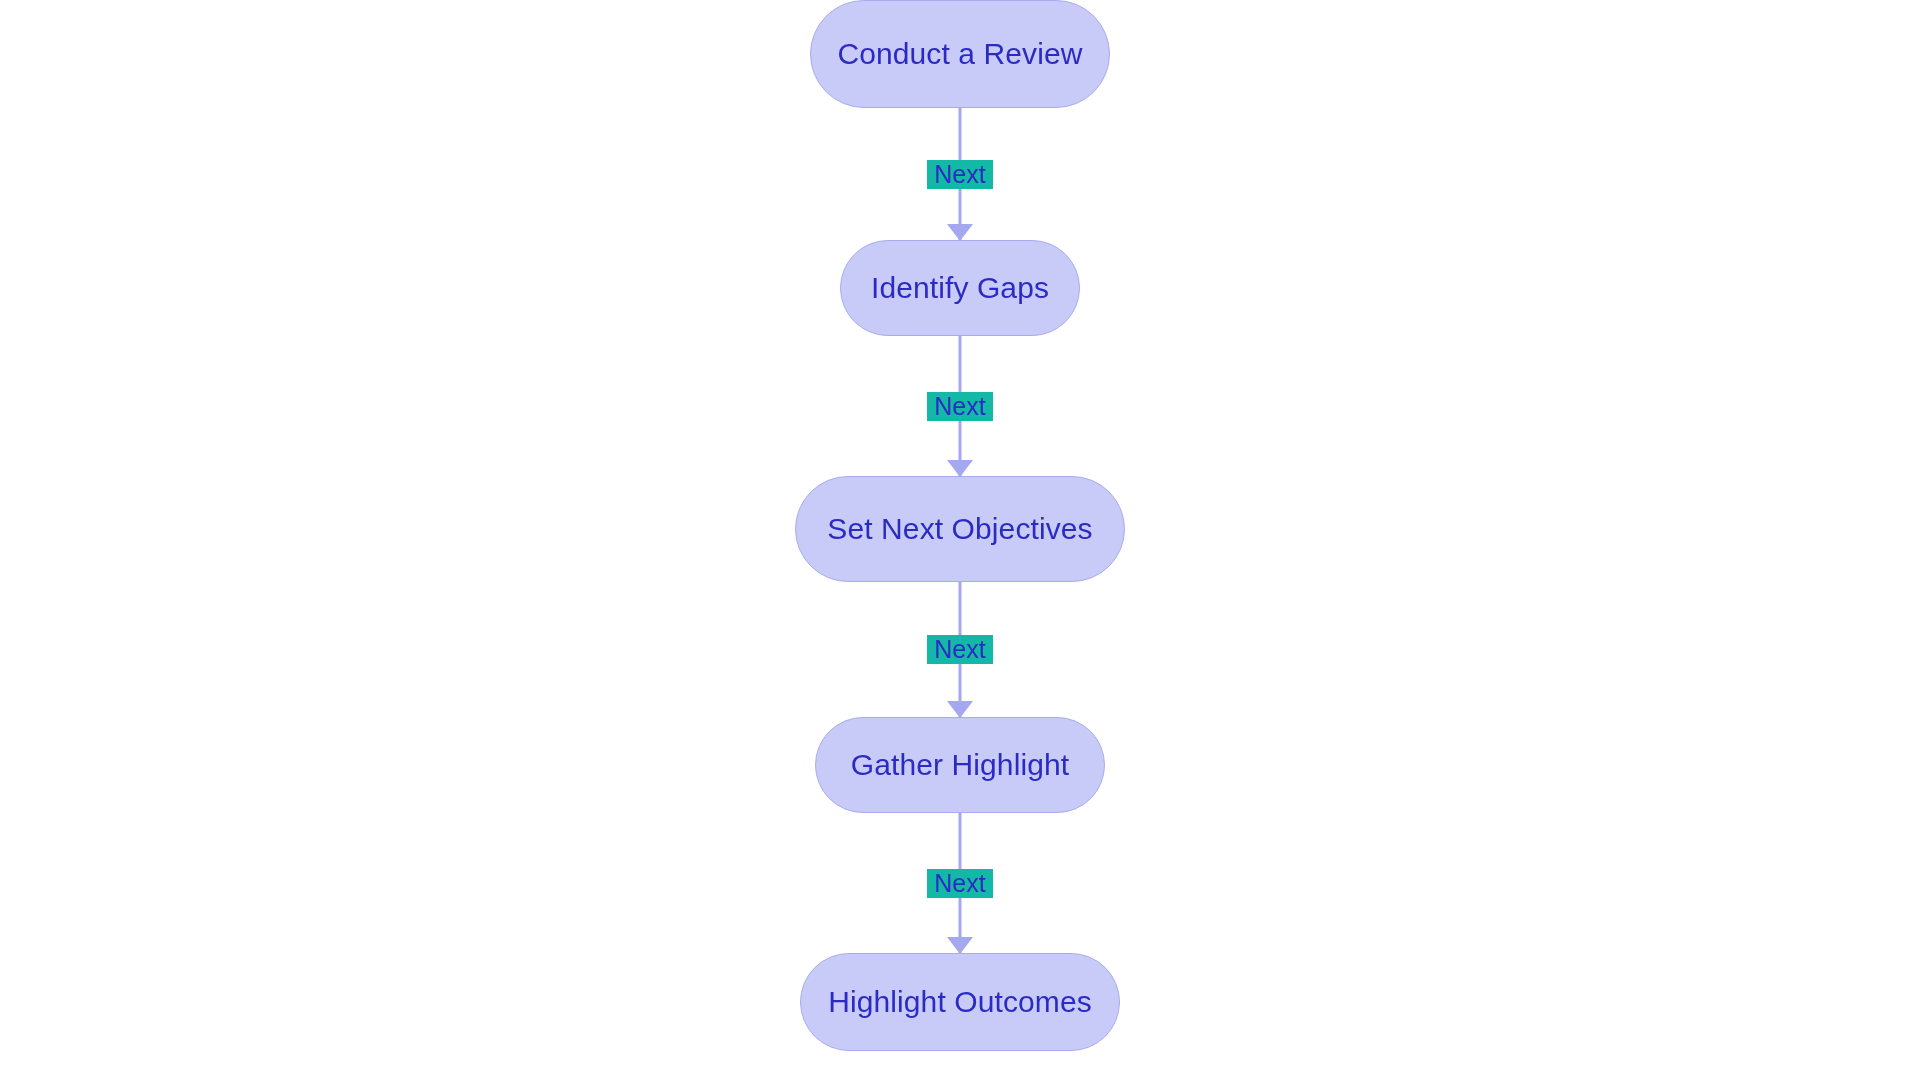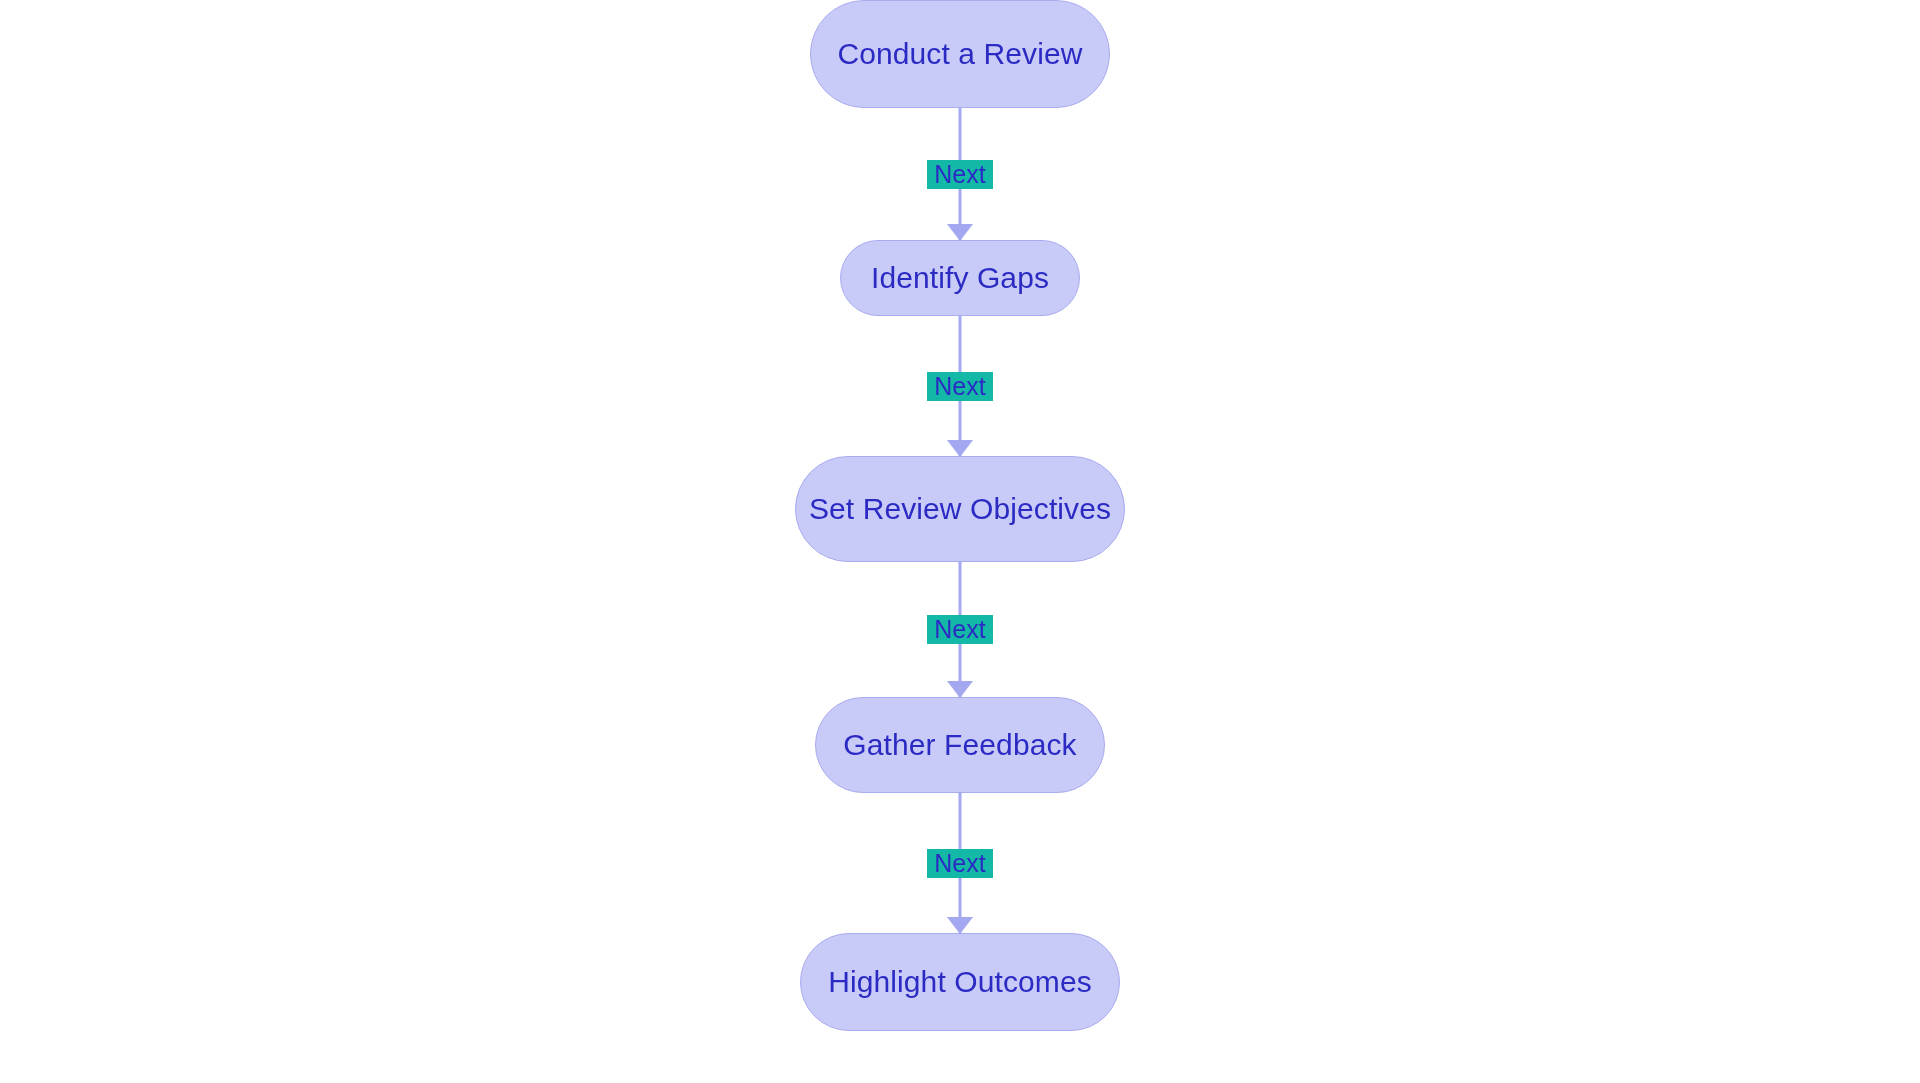--- a/index.html
+++ b/index.html
@@ -44,21 +44,21 @@
     line-height: 1;
     white-space: nowrap;
     padding: 4px 30px;
   }
   .node-label {
     color: #2b2bc4;
     font-size: 30px;
     line-height: 1;
   }
   .node-1 { width: 300px; height: 108px; }
-  .node-2 { width: 240px; height: 76px; }
+  .node-2 { width: 240px; height: 96px; }
   .node-3 { width: 330px; height: 106px; }
   .node-4 { width: 290px; height: 96px; }
   .node-5 { width: 320px; height: 98px; }
 
   
   .edge {
     position: relative;
     width: 160px;
     display: flex;
     align-items: center;
@@ -119,31 +119,31 @@
       <span class="node-label">Identify Gaps</span>
     </div>
 
     <div class="edge edge-2">
       <span class="edge-line"></span>
       <span class="edge-arrow"></span>
       <span class="edge-label">Next</span>
     </div>
 
     <div class="node node-3">
-      <span class="node-label">Set Review Objectives</span>
+      <span class="node-label">Set Next Objectives</span>
     </div>
 
     <div class="edge edge-3">
       <span class="edge-line"></span>
       <span class="edge-arrow"></span>
       <span class="edge-label">Next</span>
     </div>
 
     <div class="node node-4">
-      <span class="node-label">Gather Feedback</span>
+      <span class="node-label">Gather Highlight</span>
     </div>
 
     <div class="edge edge-4">
       <span class="edge-line"></span>
       <span class="edge-arrow"></span>
       <span class="edge-label">Next</span>
     </div>
 
     <div class="node node-5">
       <span class="node-label">Highlight Outcomes</span>

